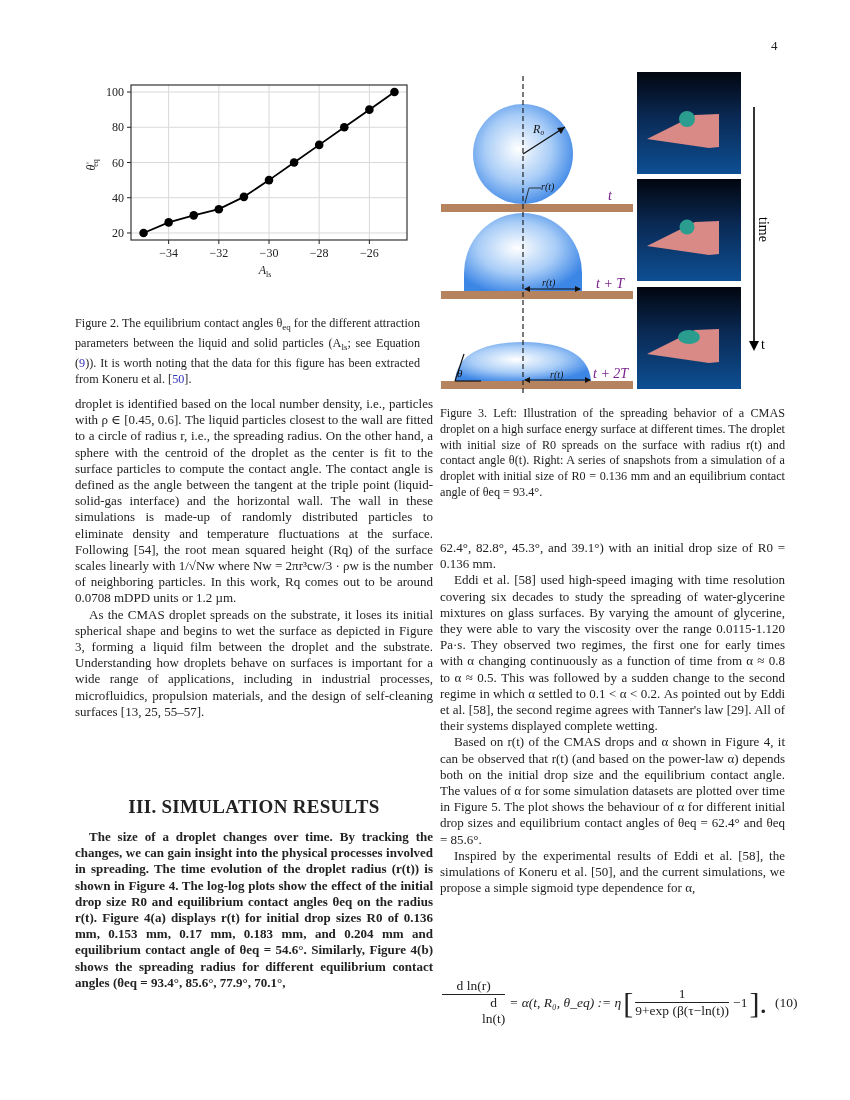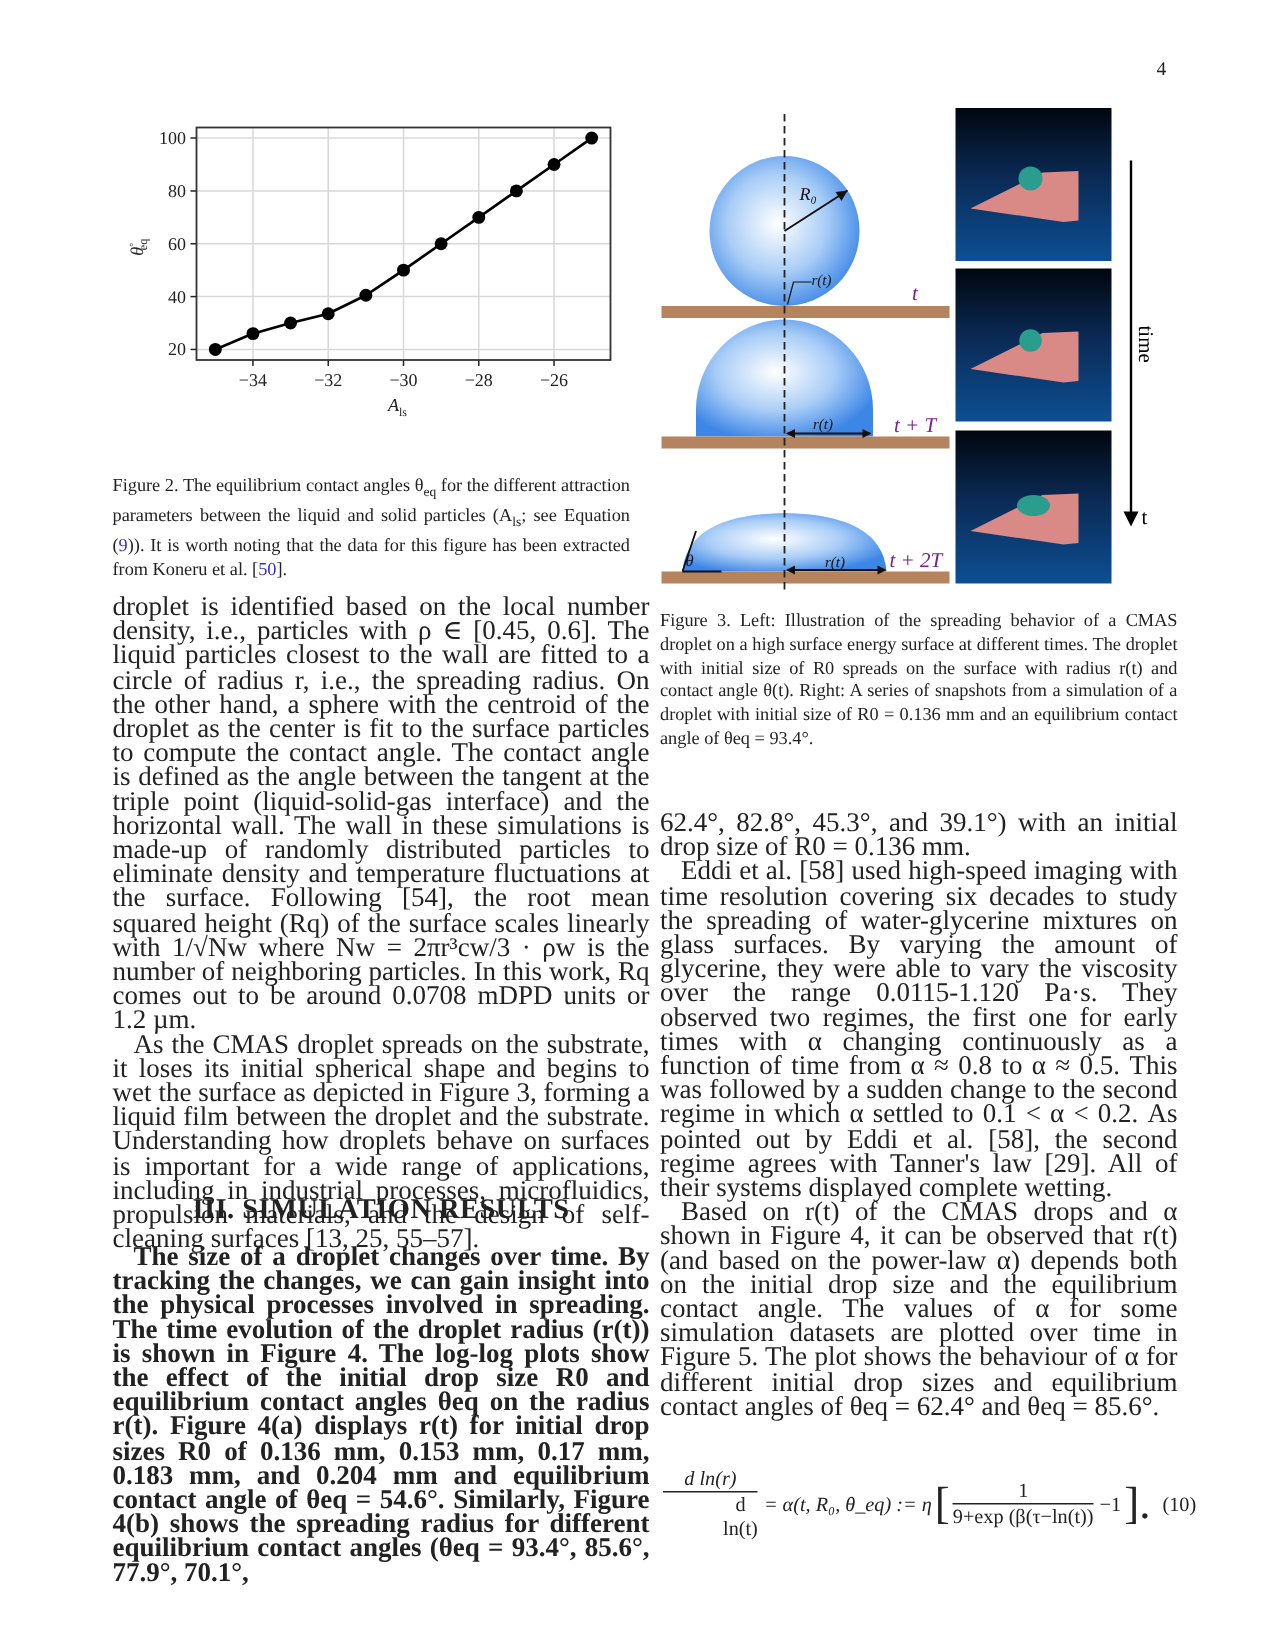--- a/index.html
+++ b/index.html
@@ -1,19 +1,19 @@
 <!DOCTYPE html>
 <html><head>
 <meta charset="utf-8">
 <style>
   html, body { margin:0; padding:0; background:#fff; }
   body { width:850px; height:1100px; position:relative; overflow:hidden;
          font-family:"Liberation Serif","DejaVu Serif",serif; color:#222; }
   .pagenum { position:absolute; left:771px; top:38px; font-size:13px; }
-  .col { position:absolute; width:358px; font-size:18px; line-height:16.2px; text-align:justify; }
+  .col { position:absolute; width:358px; font-size:13px; line-height:16.2px; text-align:justify; }
   .col p { margin:0; text-indent:14px; }
   .col p.noind { text-indent:0; }
   .caption { position:absolute; font-size:12.2px; line-height:15.8px; text-align:justify; }
   .cite { color:#3333bb; }
   .sechead { position:absolute; left:75px; top:796px; width:358px; text-align:center;
              font-size:19px; font-weight:bold; letter-spacing:0.3px; }
   .eq { position:absolute; left:440px; top:978px; width:345px; font-size:13.5px; }
   svg text { font-family:"Liberation Serif","DejaVu Serif",serif; }
   .snap { position:absolute; left:637px; width:104px; height:102px;
           background:linear-gradient(#02060f 0%, #0a2a55 45%, #0d4f93 100%); }
@@ -155,28 +155,29 @@
 </div>
 <div class="sechead">III.   SIMULATION RESULTS</div>
 <div class="col" style="left:75px;top:829px;font-weight:bold;">
   <p>The size of a droplet changes over time. By tracking the changes, we can gain insight into the physical processes involved in spreading. The time evolution of the droplet radius (r(t)) is shown in Figure 4. The log-log plots show the effect of the initial drop size R0 and equilibrium contact angles θeq on the radius r(t). Figure 4(a) displays r(t) for initial drop sizes R0 of 0.136 mm, 0.153 mm, 0.17 mm, 0.183 mm, and 0.204 mm and equilibrium contact angle of θeq = 54.6°. Similarly, Figure 4(b) shows the spreading radius for different equilibrium contact angles (θeq = 93.4°, 85.6°, 77.9°, 70.1°,</p>
 </div>
 
 <div class="col" style="left:440px;top:540px;width:345px;">
   <p class="noind">62.4°, 82.8°, 45.3°, and 39.1°) with an initial drop size of R0 = 0.136 mm.</p>
   <p>Eddi et al. [58] used high-speed imaging with time resolution covering six decades to study the spreading of water-glycerine mixtures on glass surfaces. By varying the amount of glycerine, they were able to vary the viscosity over the range 0.0115-1.120 Pa·s. They observed two regimes, the first one for early times with α changing continuously as a function of time from α ≈ 0.8 to α ≈ 0.5. This was followed by a sudden change to the second regime in which α settled to 0.1 &lt; α &lt; 0.2. As pointed out by Eddi et al. [58], the second regime agrees with Tanner's law [29]. All of their systems displayed complete wetting.</p>
   <p>Based on r(t) of the CMAS drops and α shown in Figure 4, it can be observed that r(t) (and based on the power-law α) depends both on the initial drop size and the equilibrium contact angle. The values of α for some simulation datasets are plotted over time in Figure 5. The plot shows the behaviour of α for different initial drop sizes and equilibrium contact angles of θeq = 62.4° and θeq = 85.6°.</p>
+  <p>Inspired by the experimental results of Eddi et al. [58], the simulations of Koneru et al. [50], and the current simulations, we propose a simple sigmoid type dependence for α,</p>
 </div>
 
 <div class="eq">
   <table style="border-collapse:collapse;font-size:13.5px;font-family:'Liberation Serif',serif;">
     <tbody>
         <tr>
       <td style="text-align:center;padding:0 2px;">
-        <div style="border-bottom:1px solid #222;font-style:italic;">d ln(r)</div>
+        <div style="border-bottom:1px solid #222;">d ln(r)</div>
         <div style="margin-left:40px;">d ln(t)</div>
       </td>
       <td style="font-style:italic;padding:0 2px;white-space:nowrap;">= α(t, R₀, θ_eq) := η</td>
       <td style="font-size:30px;padding:0;">[</td>
       <td style="text-align:center;padding:0 2px;">
         <div style="border-bottom:1px solid #222;">1</div>
         <div style="white-space:nowrap;">9+exp (β(τ−ln(t))</div>
       </td>
       <td style="padding:0 2px;">−1</td>
       <td style="font-size:30px;padding:0;">].</td>

